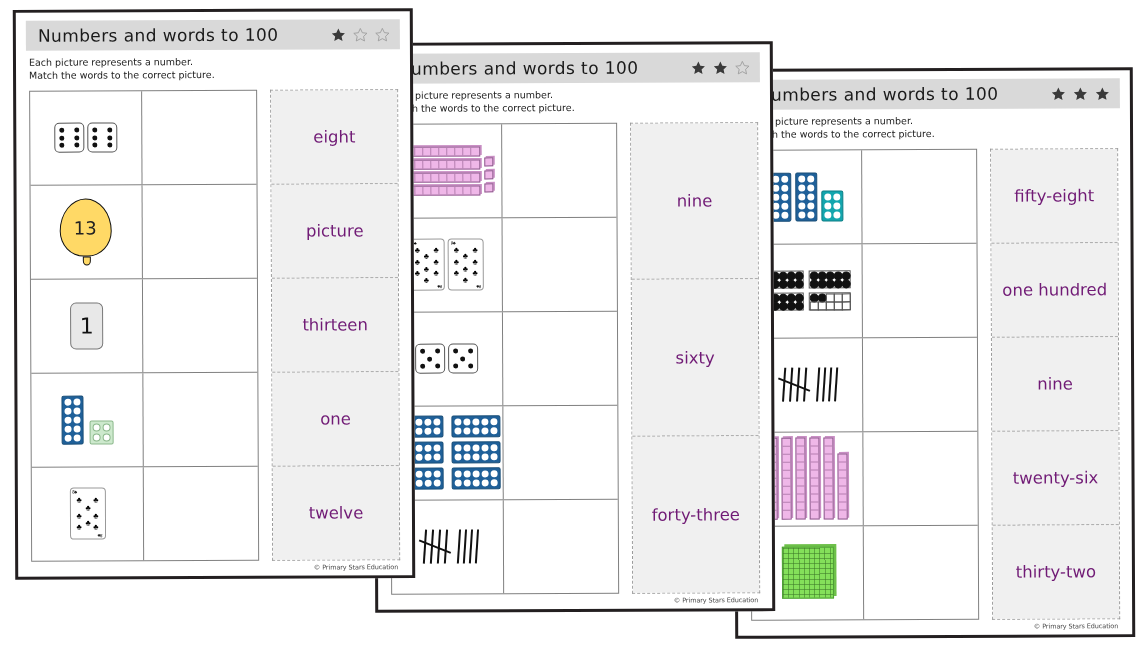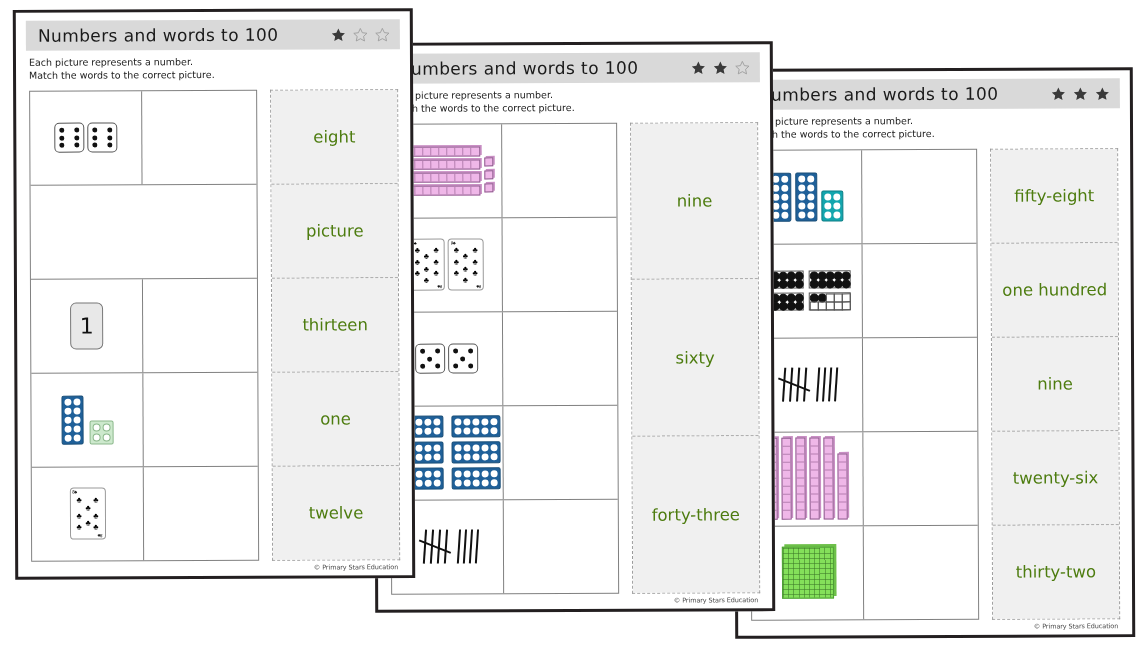--- a/index.html
+++ b/index.html
@@ -98,21 +98,21 @@
   .word-cell {
     flex: 1 1 0;
     background: #f0f0f0;
     border-bottom: 1px dashed #9a9a9a;
     display: flex; align-items: center; justify-content: center;
     min-height: 0;
   }
   .word-cell:last-child { border-bottom: none; }
   .word-cell span {
     font-size: 16.5px;
-    color: #4d7c0f;
+    color: #701a75;
     font-family: "DejaVu Sans", sans-serif;
     white-space: nowrap;
   }
 
   .footer {
     flex: 0 0 auto;
     text-align: right;
     padding: 3px 4px 0 0;
     font-size: 6.5px;
     color: #4a4a4a;
@@ -255,20 +255,26 @@
                   <i></i>
                   <i style="visibility:hidden"></i>
                   <i></i>
                 </div>
             </div>
           </div>
           <div class="ans-cell"></div>
         </div>
 
         <div class="match-row">
+          <div class="pic-cell">
+            <div class="balloon">
+              <div class="bub">13</div>
+              <div class="knot"></div>
+            </div>
+          </div>
           <div class="ans-cell"></div>
         </div>
 
         <div class="match-row">
           <div class="pic-cell">
             <div class="numcard">1</div>
           </div>
           <div class="ans-cell"></div>
         </div>
 

